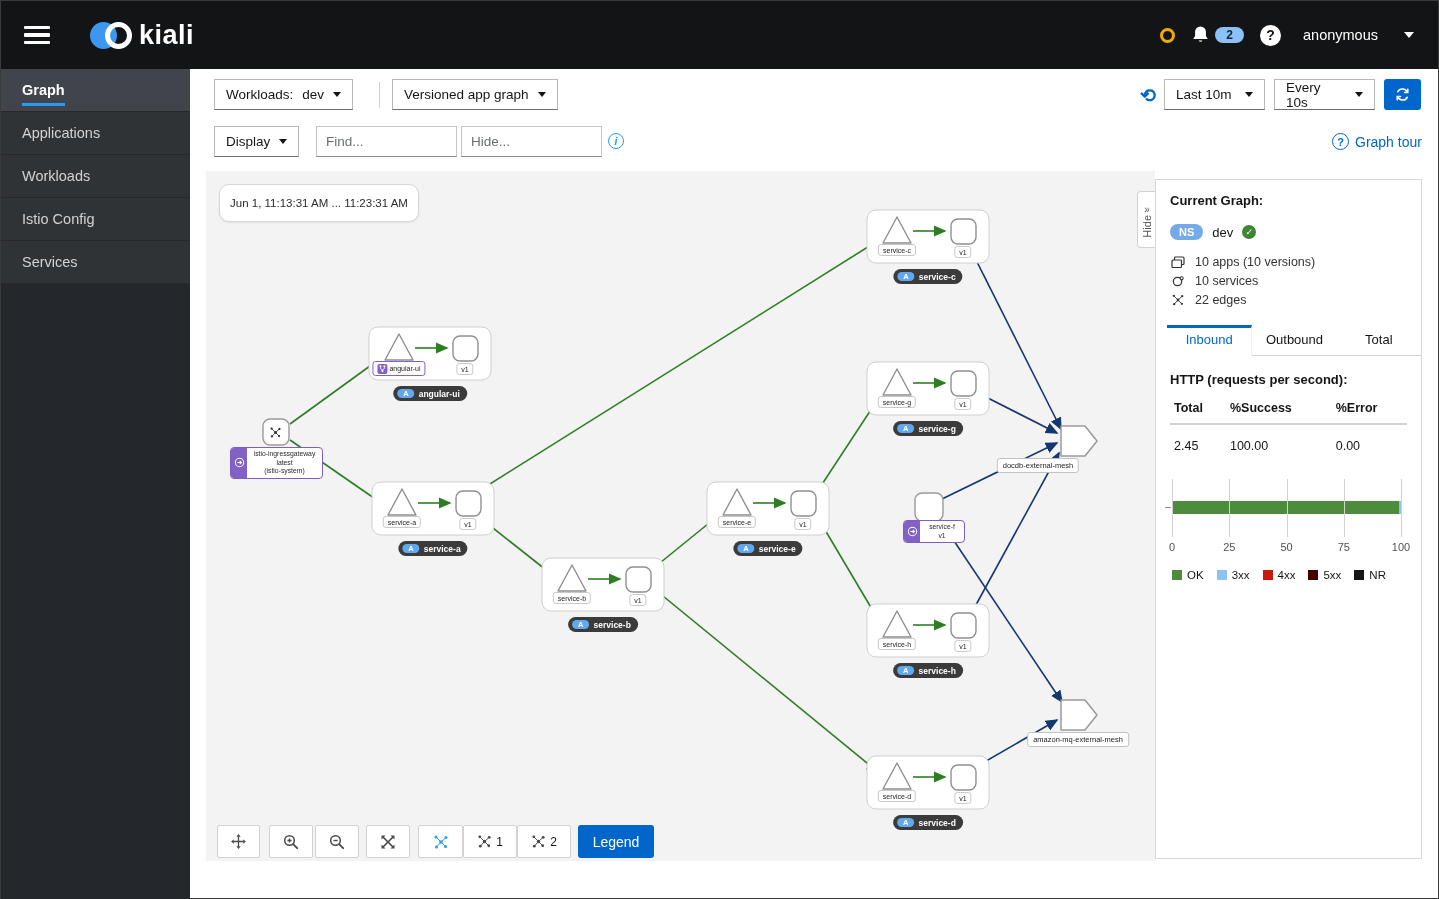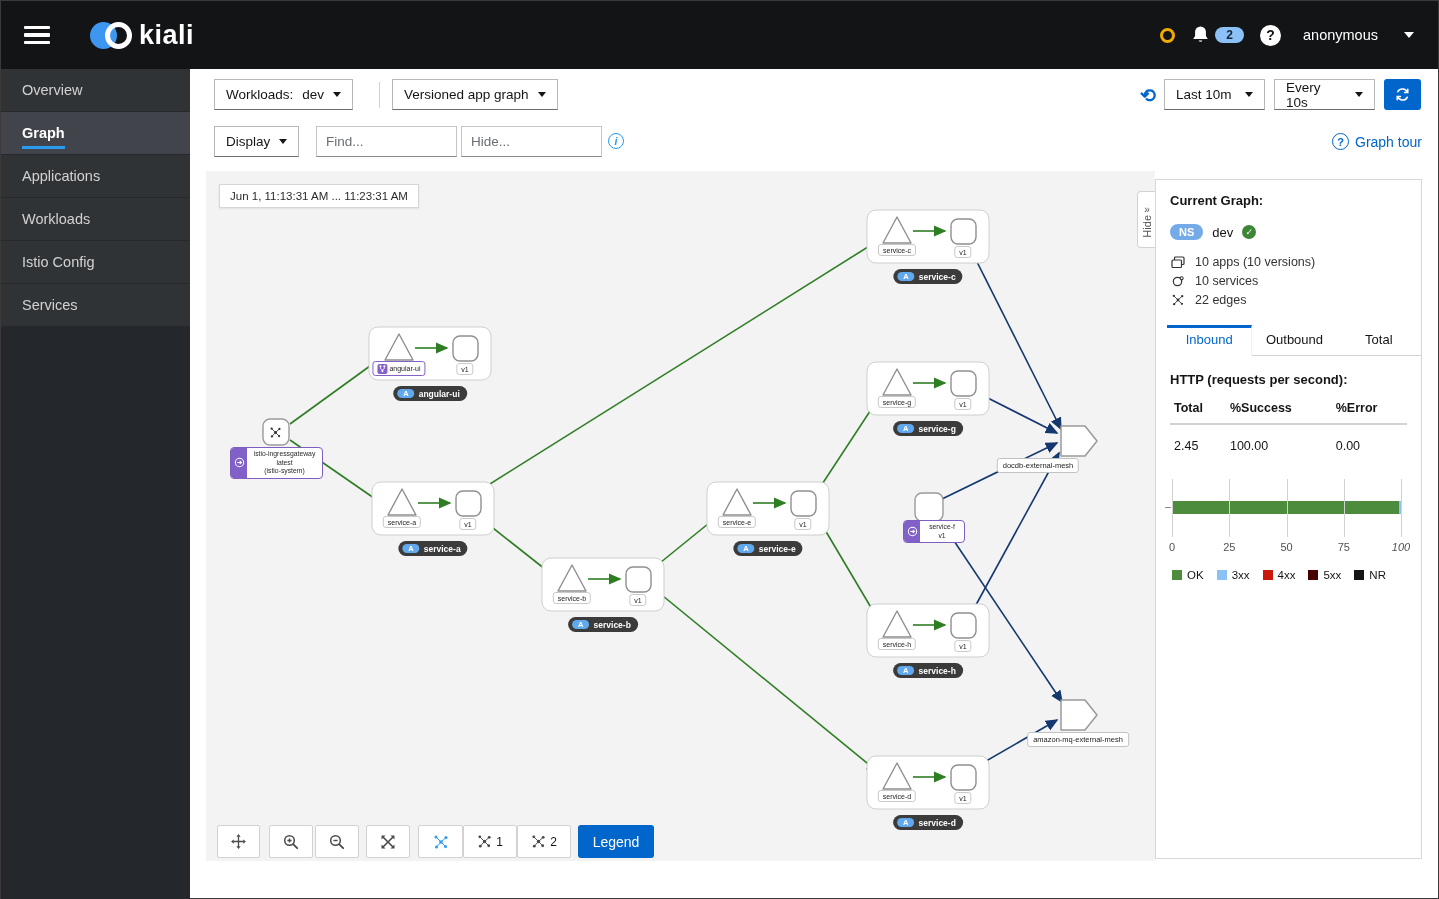--- a/index.html
+++ b/index.html
@@ -49,21 +49,21 @@
   .chip.vs-chip { border-color:#8461c9; }
   .chip.ext { font-size:7.5px; padding:2px 5px; border-color:#c2c2c2; }
   .vsb { width:10px; height:10px; background:#8461c9; border-radius:2px; display:inline-flex; align-items:center; justify-content:center; }
   .app-pill { position:absolute; transform:translateX(-50%); background:#3b3b3b; border-radius:8px; color:#fff; font-size:8.5px; font-weight:bold; padding:2.5px 7px 2.5px 4px; display:flex; align-items:center; gap:4px; white-space:nowrap; }
   .abadge { background:#61a8ec; color:#fff; border-radius:7px; padding:0 6px; font-size:7.5px; font-weight:bold; }
   .vnode { position:absolute; display:flex; background:#fff; border:1.5px solid #7e5fc0; border-radius:4px; overflow:hidden; }
   .vnode .stripe { width:16px; background:#8160c8; display:flex; align-items:center; justify-content:center; flex:none; }
   .vnode .vlines { flex:1; padding:2px 3px; text-align:center; }
   .vnode .vlines div { font-size:6.8px; line-height:8.5px; color:#2a2a2a; white-space:nowrap; }
   .node-icon-overlay { position:absolute; }
-  .ts-chip { position:absolute; left:13px; top:13px; background:#fff; border:1px solid #d6d6d6; border-radius:0; box-shadow:0 1px 2px rgba(0,0,0,.08); font-size:11.5px; color:#2b2b2b; padding:5px 10px; }
+  .ts-chip { position:absolute; left:13px; top:13px; background:#fff; border:1px solid #d6d6d6; border-radius:10px; box-shadow:0 1px 2px rgba(0,0,0,.08); font-size:11.5px; color:#2b2b2b; padding:12px 10px; }
   .hide-tab { position:absolute; left:1136px; top:190px; width:19px; height:57px; background:#fff; border:1px solid #d2d2d2; border-right:none; border-radius:4px 0 0 4px; display:flex; flex-direction:column; align-items:center; justify-content:center; color:#555; cursor:pointer; }
   .hide-tab .vt { writing-mode:vertical-rl; transform:rotate(180deg); font-size:11px; }
   .hide-tab .ch { font-size:10px; margin-top:2px; color:#555; }
 
   
   .gbtn { position:absolute; top:824px; height:33px; background:#fff; border:1px solid #d2d2d2; border-radius:2px; display:flex; align-items:center; justify-content:center; cursor:pointer; gap:4px; font-size:12px; color:#151515; }
   .legend-btn { position:absolute; top:824px; left:577px; width:76px; height:33px; background:#0066cc; color:#fff; border:none; border-radius:3px; font-size:14px; cursor:pointer; font-family:"Liberation Sans",sans-serif; }
 
   
   #summary { position:absolute; left:1154px; top:178px; width:267px; height:680px; background:#fff; border:1px solid #d7d7d7; padding:13px 14px; font-size:13px; color:#151515; }
@@ -117,23 +117,20 @@
         </svg>
         <span class="notif-badge">2</span>
       </span>
       <span class="help-circle">?</span>
       <span class="username">anonymous</span>
       <span class="caret"></span>
     </div>
   </div>
 
   <nav id="sidebar">
-      <div class="nav-item">
-        <span class="nav-label">Overview</span>
-      </div>
       <div class="nav-item active">
         <span class="nav-label">Graph</span>
       </div>
       <div class="nav-item">
         <span class="nav-label">Applications</span>
       </div>
       <div class="nav-item">
         <span class="nav-label">Workloads</span>
       </div>
       <div class="nav-item">
@@ -513,21 +510,21 @@
         </div>
     <div class="gridline" style="left: 0%;"></div>
         <span class="mc-tick" style="left: 0%;">0</span>
         <div class="gridline" style="left: 25%;"></div>
         <span class="mc-tick" style="left: 25%;">25</span>
         <div class="gridline" style="left: 50%;"></div>
         <span class="mc-tick" style="left: 50%;">50</span>
         <div class="gridline" style="left: 75%;"></div>
         <span class="mc-tick" style="left: 75%;">75</span>
         <div class="gridline" style="left: 100%;"></div>
-        <span class="mc-tick" style="left: 100%; font-style: italic;">100</span>
+        <span class="mc-tick" style="left: 100%;">100</span>
       </div>
     <div class="chart-legend" id="chart-legend">
         <span class="cl-item">
           <span class="cl-sw" style="background: rgb(76, 140, 60);"></span>
           <span>OK</span>
         </span>
         <span class="cl-item">
           <span class="cl-sw" style="background: rgb(139, 193, 247);"></span>
           <span>3xx</span>
         </span>

